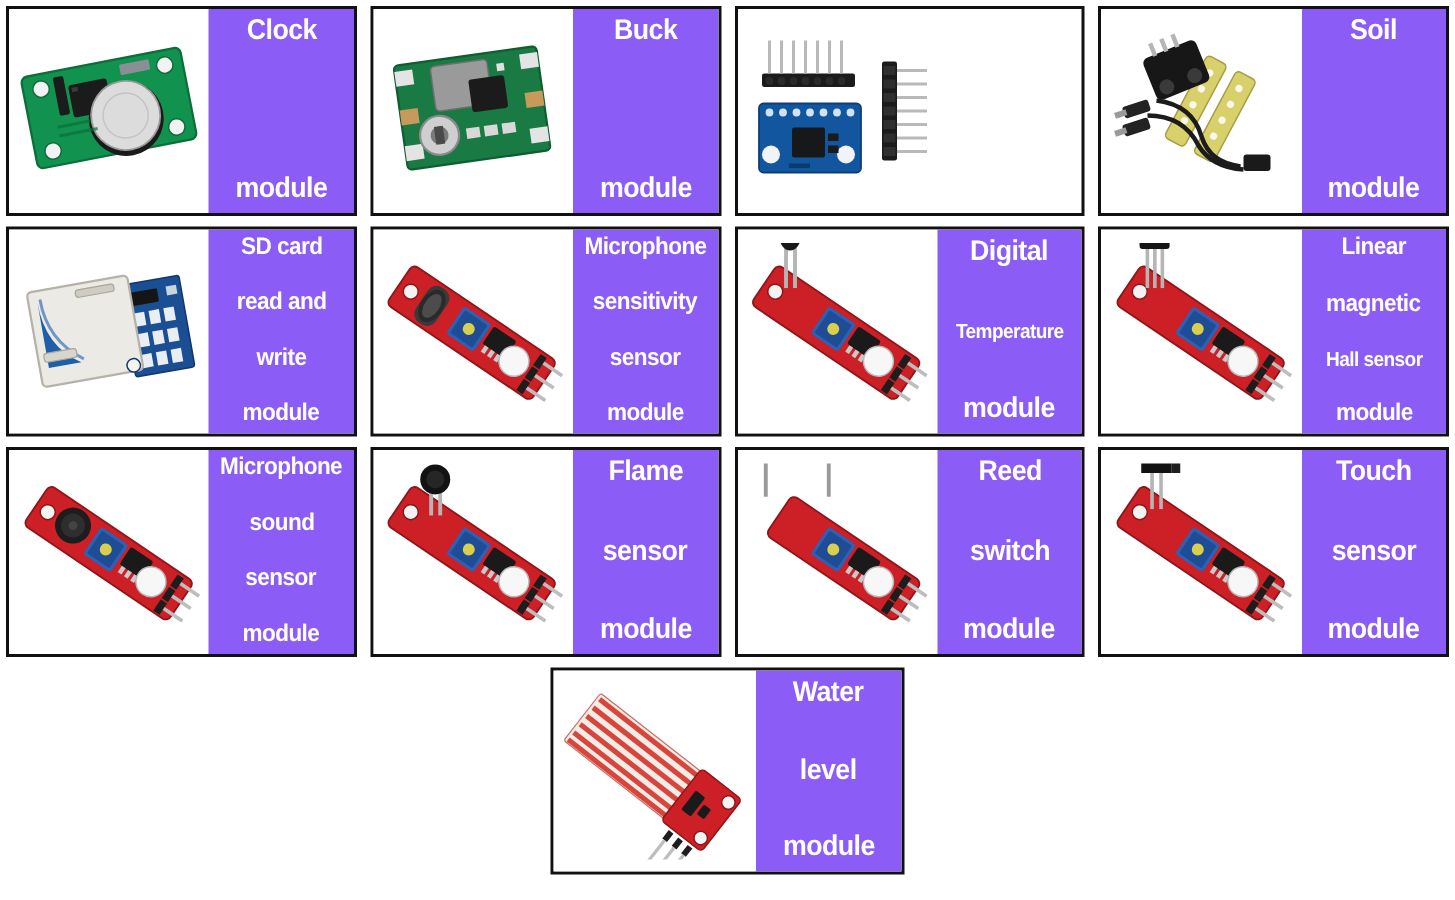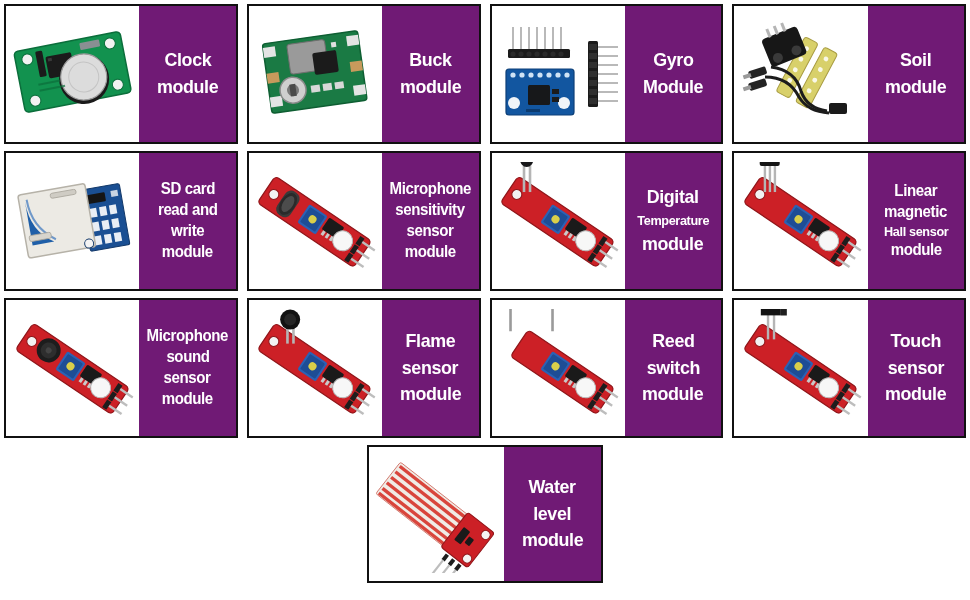--- a/index.html
+++ b/index.html
@@ -32,24 +32,24 @@
   }
   .card-photo {
     flex: 0 0 58%;
     background: #ffffff;
     display: flex; align-items: center; justify-content: center;
     overflow: hidden;
   }
   .card-photo svg { display: block; }
   .card-label {
     flex: 1 1 auto;
-    background: #701a75;
+    background: #8b5cf6;
     color: #ffffff;
     display: flex; flex-direction: column;
-    align-items: center; justify-content: center;
+    align-items: center; justify-content: space-between;
     text-align: center;
     padding: 2px 1px;
   }
   .label-line {
     font-weight: bold;
     font-size: 19px;
     line-height: 1.42;
     letter-spacing: -0.4px;
     white-space: nowrap;
     color: #ffffff;
@@ -183,24 +183,20 @@
             <rect x="1" y="21" width="8" height="6"></rect>
                   <rect x="1" y="30" width="8" height="6"></rect>
             <rect x="1" y="39" width="8" height="6"></rect>
                   <rect x="1" y="48" width="8" height="6"></rect>
             <rect x="1" y="57" width="8" height="6"></rect>
           </g>
         </g>
       </g>
     </svg>
         </div>
-        <div class="card-label">
-          <div class="label-line ">Gyro</div>
-          <div class="label-line ">Module</div>
-        </div>
       </div>
       <div class="card lines-2">
         <div class="card-photo">
     <svg width="132" height="118" viewBox="0 0 132 118">
       <g>
         <g transform="rotate(28 70 60)">
           <rect x="52" y="26" width="15" height="62" rx="3" fill="#d8d06a"></rect>
           <rect x="52" y="26" width="15" height="62" rx="3" fill="none" stroke="#a89c42" stroke-width="1"></rect>
           <rect x="74" y="26" width="15" height="62" rx="3" fill="#d8d06a"></rect>
           <rect x="74" y="26" width="15" height="62" rx="3" fill="none" stroke="#a89c42" stroke-width="1"></rect>

